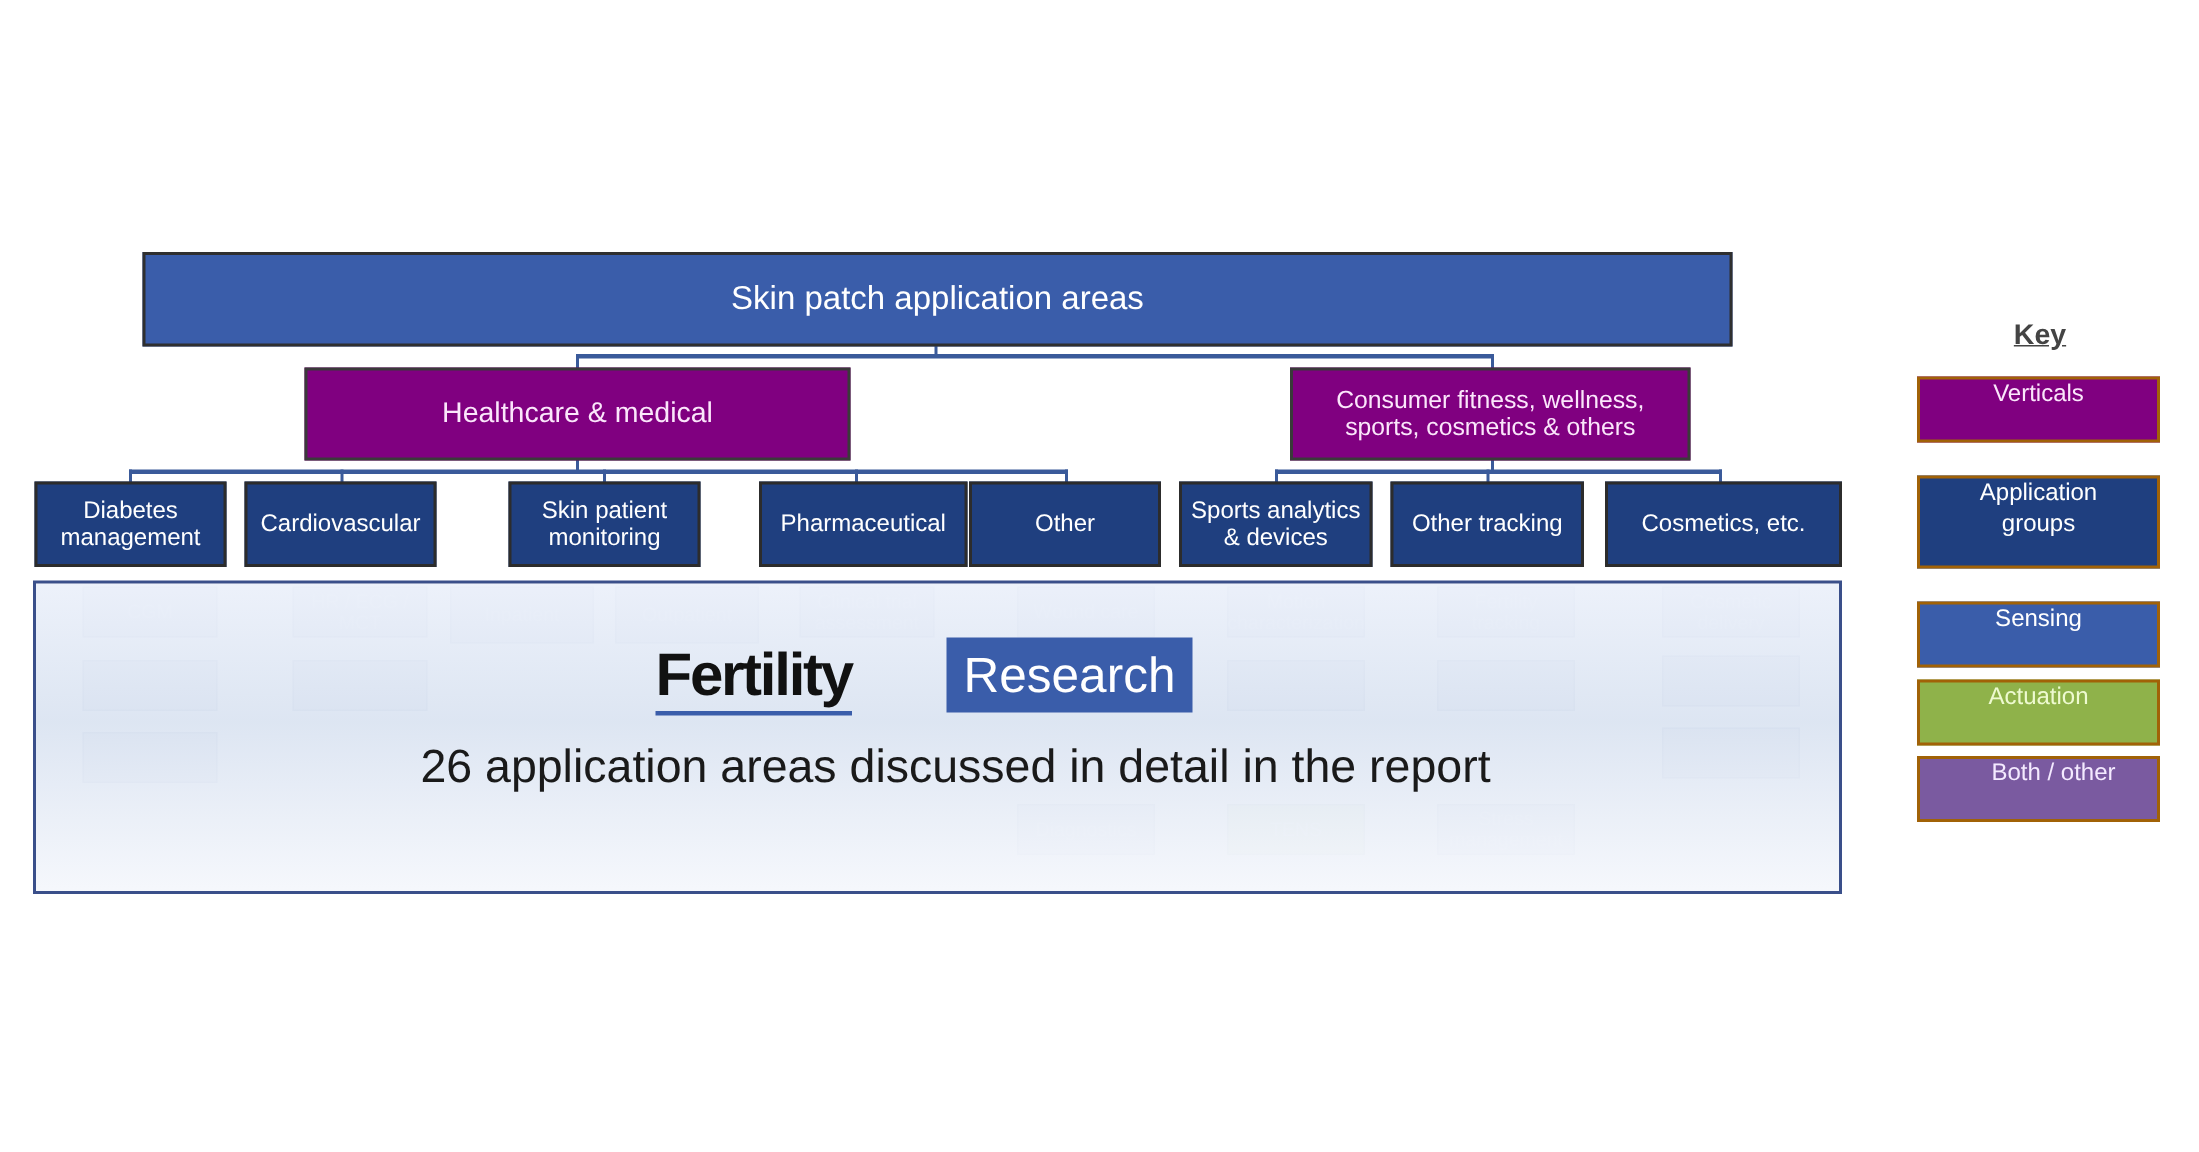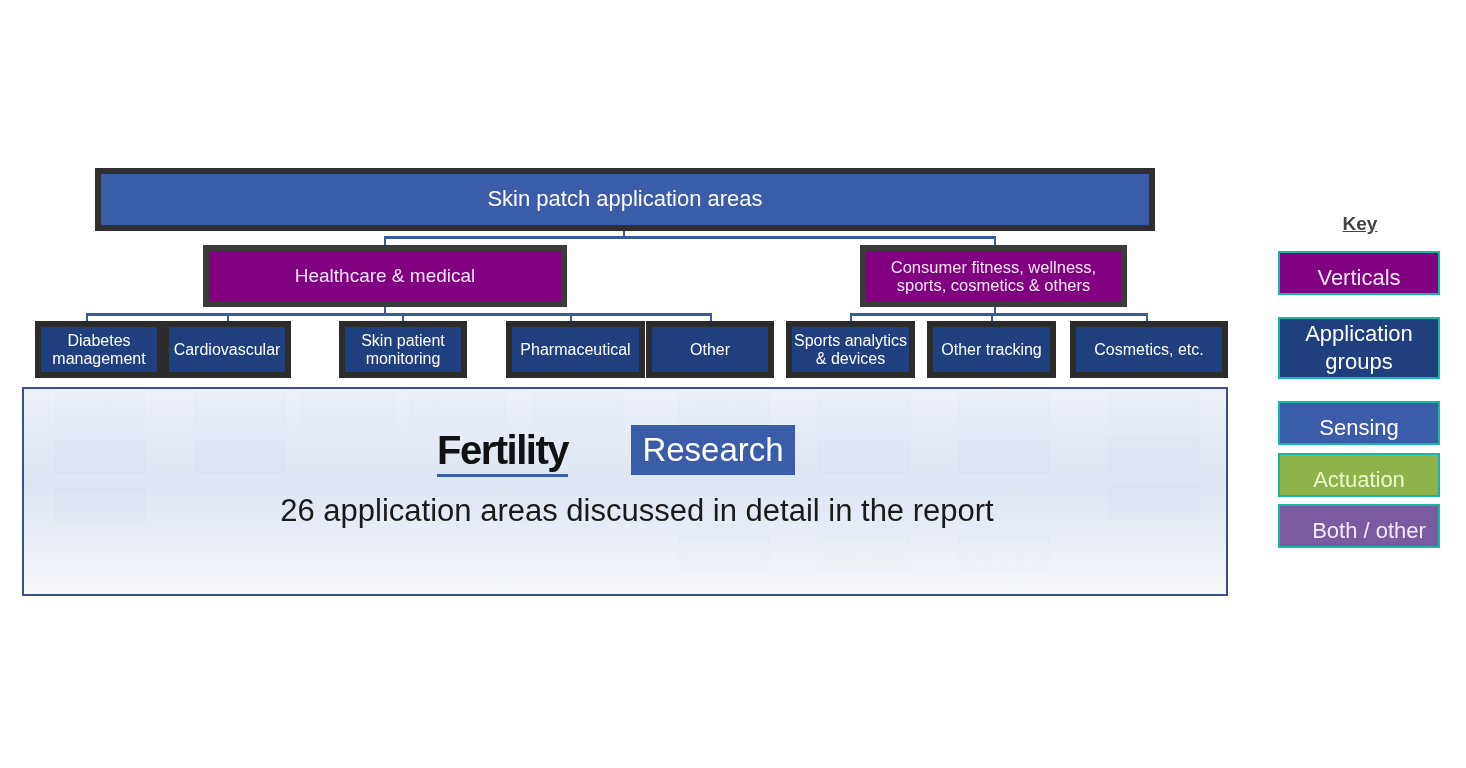--- a/index.html
+++ b/index.html
@@ -1,28 +1,28 @@
 <!DOCTYPE html>
 <html><head>
 <meta charset="utf-8">
 <style>
   html, body { margin:0; padding:0; background:#ffffff; }
   body { width:1466px; height:768px; position:relative; overflow:hidden; font-family:"Liberation Sans", sans-serif; }
   .abs { position:absolute; box-sizing:border-box; }
-  .box { display:flex; align-items:center; justify-content:center; text-align:center; color:#ffffff; border:6px solid #eab308; line-height:1.12; }
+  .box { display:flex; align-items:center; justify-content:center; text-align:center; color:#ffffff; border:2px solid #eab308; line-height:1.12; }
   .root { background:#3a5daa; font-size:22px; border-color:#2f2f2f; }
   .vert { background:#800080; font-size:19px; color:#fbe6fb; border-color:#3a3a3a; }
   .vert.small { font-size:16.5px; }
   .grp { background:#1f3f7f; font-size:16px; border-color:#2c2c2c; }
   .line { position:absolute; background:#3a5a9a; }
   .faded { background:rgba(170,185,215,0.25); border:1px solid rgba(190,200,220,0.5); color:rgba(255,255,255,0.55); font-size:13px; display:flex; align-items:center; justify-content:center; text-align:center; line-height:1.1; }
   .faded.act { background:rgba(170,210,120,0.25); }
   .overlay { background:linear-gradient(to bottom, rgba(235,240,250,0.92) 0%, rgba(215,225,240,0.85) 45%, rgba(245,247,252,0.95) 100%); border:2px solid #3a4f8a; }
   .key-title { font-weight:bold; text-decoration:underline; font-size:19px; color:#444; text-align:center; }
-  .key { display:flex; align-items:flex-end; justify-content:center; text-align:center; color:#ffffff; font-size:22px; border:2px solid #14b8a6; line-height:1.3; }
+  .key { display:flex; align-items:flex-start; justify-content:center; text-align:center; color:#ffffff; font-size:16px; border:2px solid #a16207; line-height:1.3; }
 </style>
 </head>
 <body>
 
 <div class="line" style="left:623px;top:230px;width:2px;height:8px;"></div>
 <div class="line" style="left:384px;top:236px;width:612px;height:3px;"></div>
 <div class="line" style="left:384px;top:236px;width:2px;height:10px;"></div>
 <div class="line" style="left:994px;top:236px;width:2px;height:10px;"></div>
 
 <div class="line" style="left:86px;top:313px;width:626px;height:3px;"></div>
@@ -43,21 +43,21 @@
   <span>Skin patch application areas</span>
 </div>
 
 <div class="abs box vert" style="left:203px;top:245px;width:364px;height:62px;">
   <span>Healthcare &amp; medical</span>
 </div>
 <div class="abs box vert small" style="left:860px;top:245px;width:267px;height:62px;padding:0 10px;">
   <span>Consumer fitness, wellness, sports, cosmetics &amp; others</span>
 </div>
 
-<div class="abs box grp" style="left:23px;top:321px;width:128px;height:57px;margin-left:12px;">
+<div class="abs box grp" style="left:23px;top:321px;width:128px;height:57px;">
     <span>Diabetes management</span>
   </div>
 <div class="abs box grp" style="left:163px;top:321px;width:128px;height:57px;">
     <span>Cardiovascular</span>
   </div>
 <div class="abs box grp" style="left:339px;top:321px;width:128px;height:57px;">
     <span>Skin patient monitoring</span>
   </div>
 <div class="abs box grp" style="left:506px;top:321px;width:139px;height:57px;">
     <span>Pharmaceutical</span>

